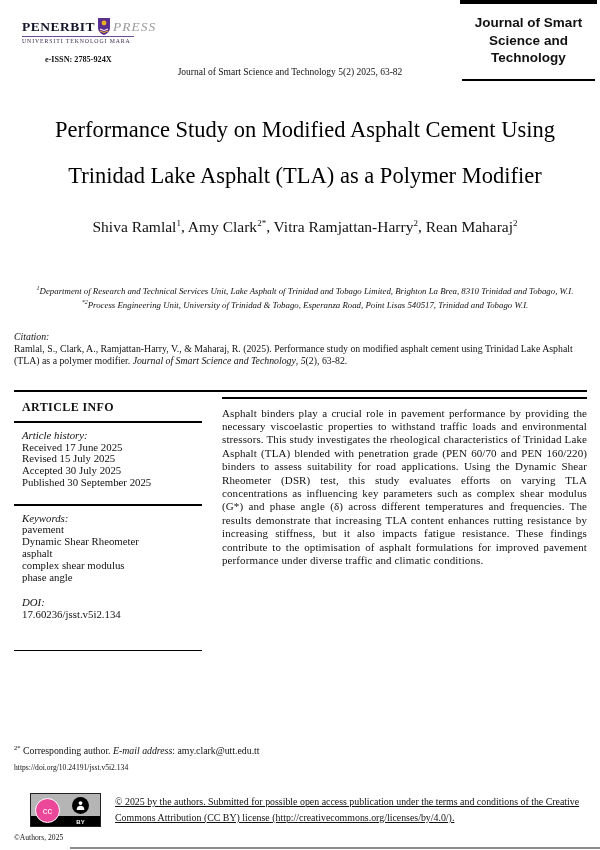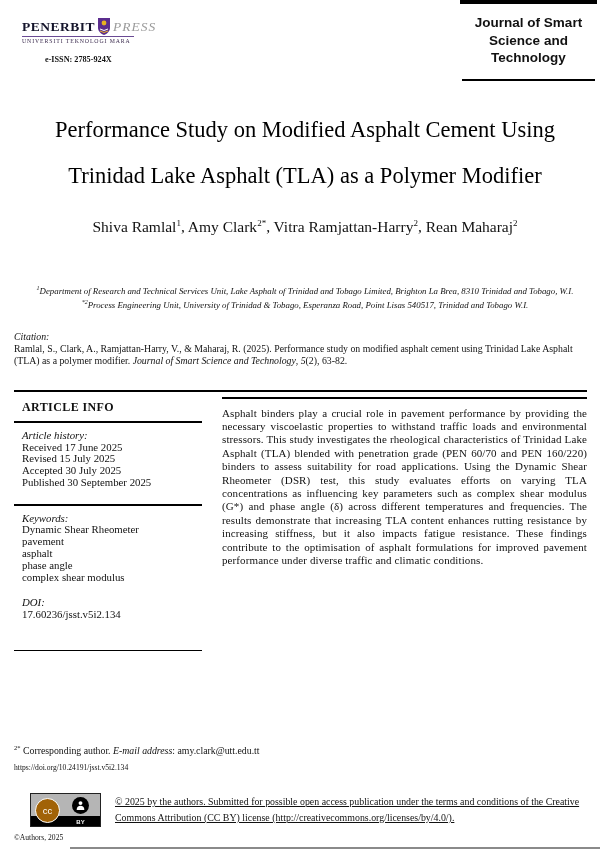--- a/index.html
+++ b/index.html
@@ -55,21 +55,21 @@
 
   
   .corresponding{position:absolute;left:14px;top:744px;font-size:9.8px;}
   .corresponding sup{font-size:6.5px;}
   .corresponding .it{font-style:italic;}
   .doi-url{position:absolute;left:14px;top:763px;font-size:7.6px;}
   .cc-badge{position:absolute;left:30px;top:793px;width:71px;height:34px;background:#b5b5b5;
             border:1px solid #222;box-sizing:border-box;}
   .cc-strip{position:absolute;left:0;bottom:0;width:100%;height:10px;background:#000;}
   .cc-circle{position:absolute;left:4px;top:4px;width:23px;height:23px;border-radius:50%;
-             background:#a16207;border:1.5px solid #fff;color:#fff;
+             background:#ec4899;border:1.5px solid #fff;color:#fff;
              font-family:"Liberation Sans",sans-serif;font-weight:normal;font-size:9.5px;
              display:flex;align-items:center;justify-content:center;text-align:right;}
   .person-circle{position:absolute;left:41px;top:3px;width:17px;height:17px;border-radius:50%;
                  background:#000;display:flex;align-items:center;justify-content:center;}
   .by-label{position:absolute;left:41px;bottom:1px;width:17px;text-align:center;color:#fff;
             font-family:"Liberation Sans",sans-serif;font-weight:bold;font-size:6px;}
   .license{position:absolute;left:115px;top:794px;width:477px;font-size:9.9px;line-height:15.8px;text-decoration:underline;}
   .authors-copy{position:absolute;left:14px;top:833px;font-size:7.6px;}
   .bottom-line{position:absolute;left:70px;top:847px;width:530px;height:1.5px;background:#8a8a8a;}
 </style>
@@ -89,20 +89,21 @@
           <path d="M3 13 q4 3 8 0" stroke="#e8b321" stroke-width="1" fill="none"></path>
         </svg>
       </span>
       <span class="logo-press">PRESS</span>
     </div>
     <div class="logo-sub">UNIVERSITI TEKNOLOGI MARA</div>
   </div>
 
   <div class="eissn">e-ISSN: 2785-924X</div>
 
+  <div class="running-title">Journal of Smart Science and Technology 5(2) 2025, 63-82</div>
 
   <div class="journal-box">
     <div class="jb-topbar"></div>
     <div class="jb-title">Journal of Smart Science and Technology</div>
     <div class="jb-bottombar"></div>
   </div>
 
   <div class="paper-title">
     <div>Performance Study on Modified Asphalt Cement Using</div>
     <div>Trinidad Lake Asphalt (TLA) as a Polymer Modifier</div>
@@ -132,25 +133,25 @@
       <div class="info-body">
         <div class="info-label">Article history:</div>
         <div>Received 17 June 2025</div>
         <div>Revised 15 July 2025</div>
         <div>Accepted 30 July 2025</div>
         <div>Published 30 September 2025</div>
       </div>
       <div class="mid-rule"></div>
       <div class="info-body">
         <div class="info-label">Keywords:</div>
+        <div>pavement</div>
         <div>Dynamic Shear Rheometer</div>
-        <div>pavement</div>
         <div>asphalt</div>
+        <div>complex shear modulus</div>
         <div>phase angle</div>
-        <div>complex shear modulus</div>
         <div class="doi-block">
           <div class="info-label" style="margin-top:0;">DOI:</div>
           <div>17.60236/jsst.v5i2.134</div>
         </div>
       </div>
       <div class="left-bottom-rule"></div>
     </div>
 
     <div class="col-right">
       <div class="col-underline"></div>

